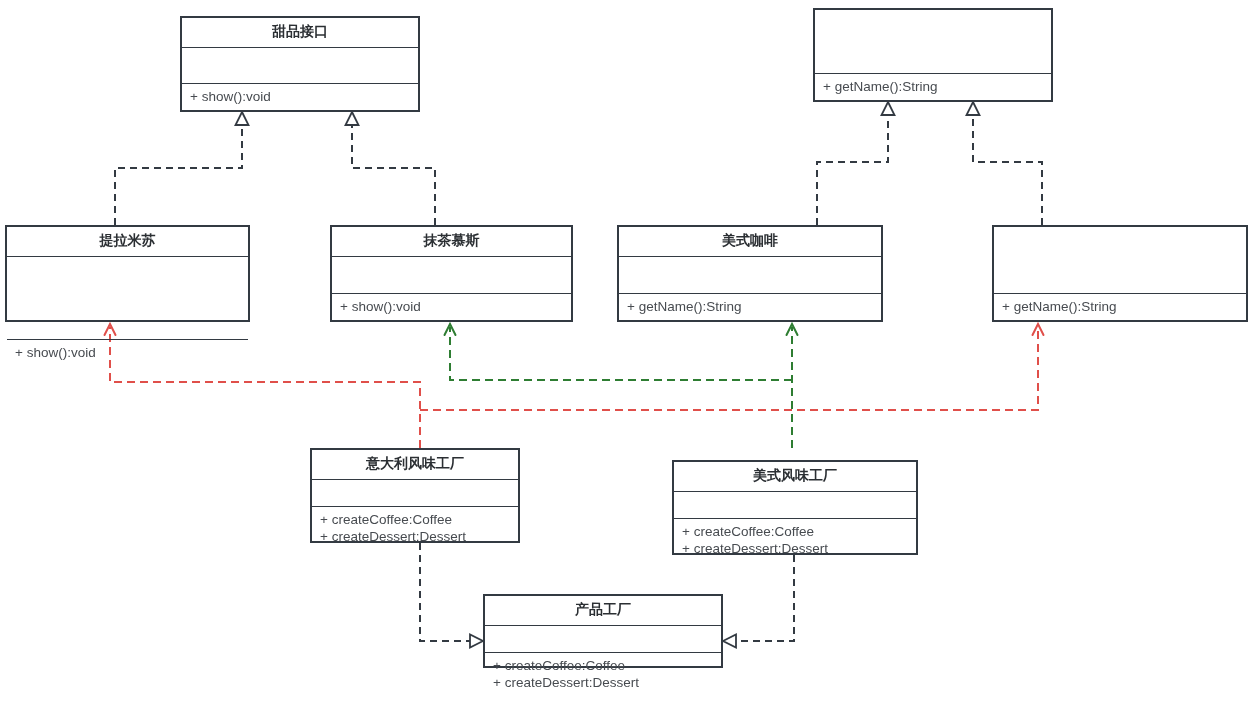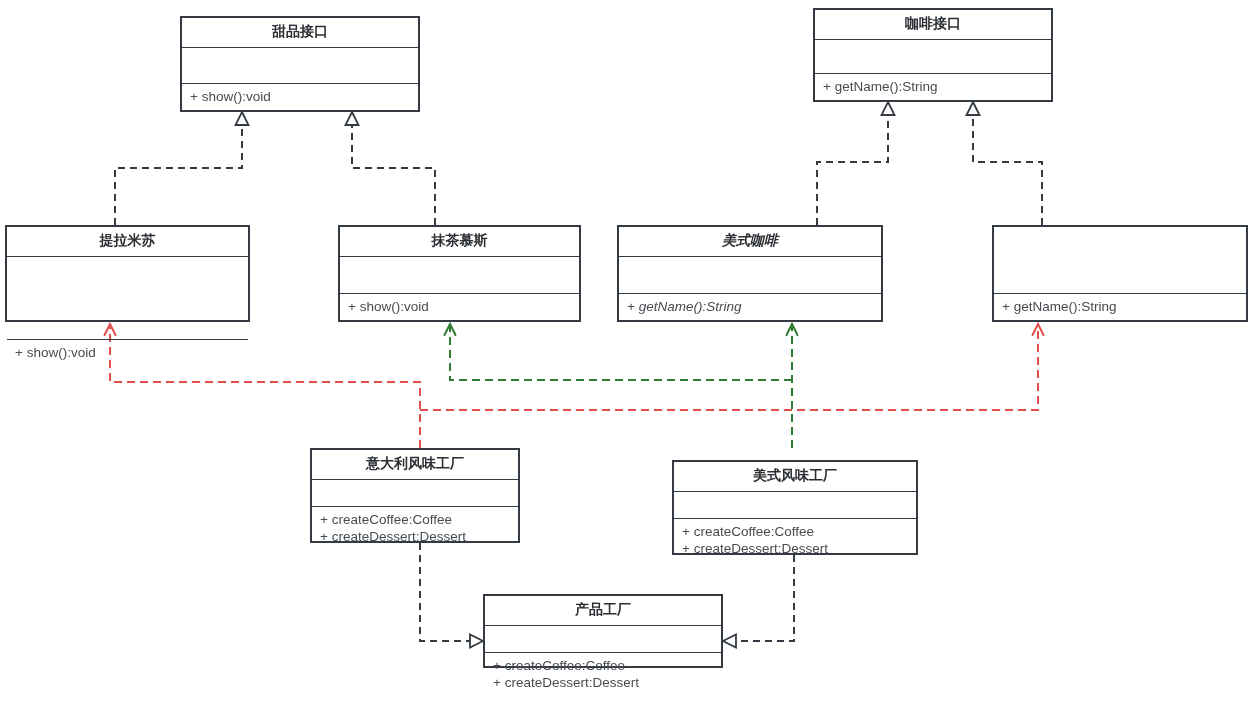--- a/index.html
+++ b/index.html
@@ -70,41 +70,40 @@
       </g>
     </svg>
 <div class="uml-node" style="left: 180px; top: 16px; width: 240px; height: 96px;">
       <div class="uml-title">甜品接口</div>
       <div class="uml-attrs"></div>
       <div class="uml-methods">
         <div class="uml-method-line">+ show():void</div>
       </div>
     </div>
     <div class="uml-node" style="left: 813px; top: 8px; width: 240px; height: 94px;">
-      <div class="uml-title">咖啡接口</div>
       <div class="uml-attrs"></div>
       <div class="uml-methods">
         <div class="uml-method-line">+ getName():String</div>
       </div>
     </div>
     <div class="uml-node" style="left: 5px; top: 225px; width: 245px; height: 97px; gap: 28px;">
       <div class="uml-title">提拉米苏</div>
       <div class="uml-attrs"></div>
       <div class="uml-methods">
         <div class="uml-method-line">+ show():void</div>
       </div>
     </div>
-    <div class="uml-node" style="left: 330px; top: 225px; width: 243px; height: 97px; margin-left: 8px;">
+    <div class="uml-node" style="left: 330px; top: 225px; width: 243px; height: 97px;">
       <div class="uml-title">抹茶慕斯</div>
       <div class="uml-attrs"></div>
       <div class="uml-methods">
         <div class="uml-method-line">+ show():void</div>
       </div>
     </div>
-    <div class="uml-node" style="left: 617px; top: 225px; width: 266px; height: 97px; font-style: italic;">
+    <div class="uml-node" style="left: 617px; top: 225px; width: 266px; height: 97px;">
       <div class="uml-title">美式咖啡</div>
       <div class="uml-attrs"></div>
       <div class="uml-methods">
         <div class="uml-method-line">+ getName():String</div>
       </div>
     </div>
     <div class="uml-node" style="left: 992px; top: 225px; width: 256px; height: 97px;">
       <div class="uml-attrs"></div>
       <div class="uml-methods">
         <div class="uml-method-line">+ getName():String</div>

